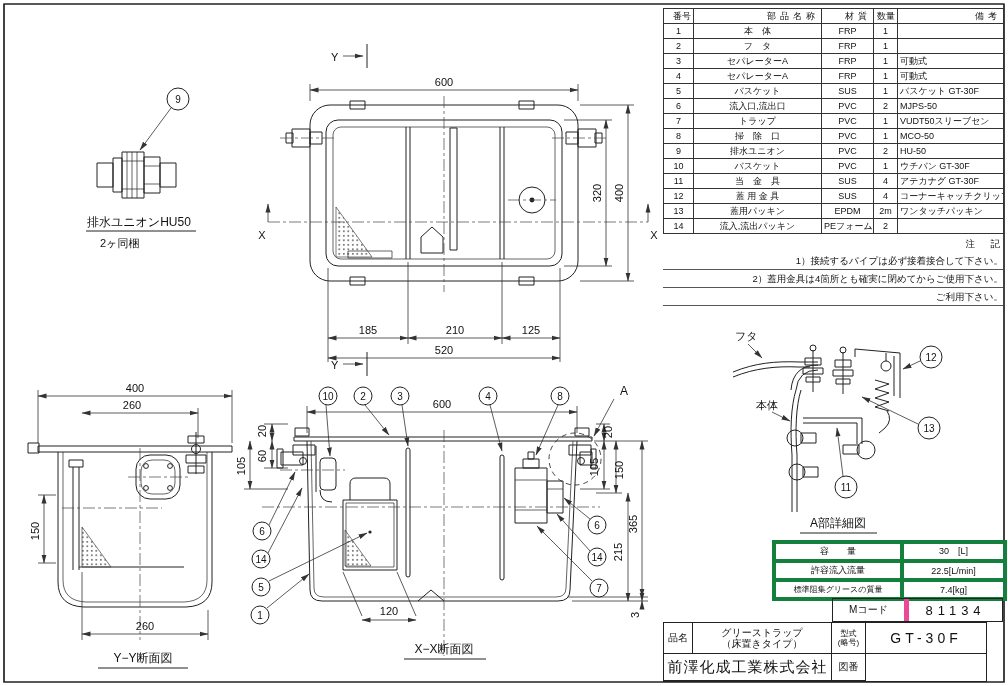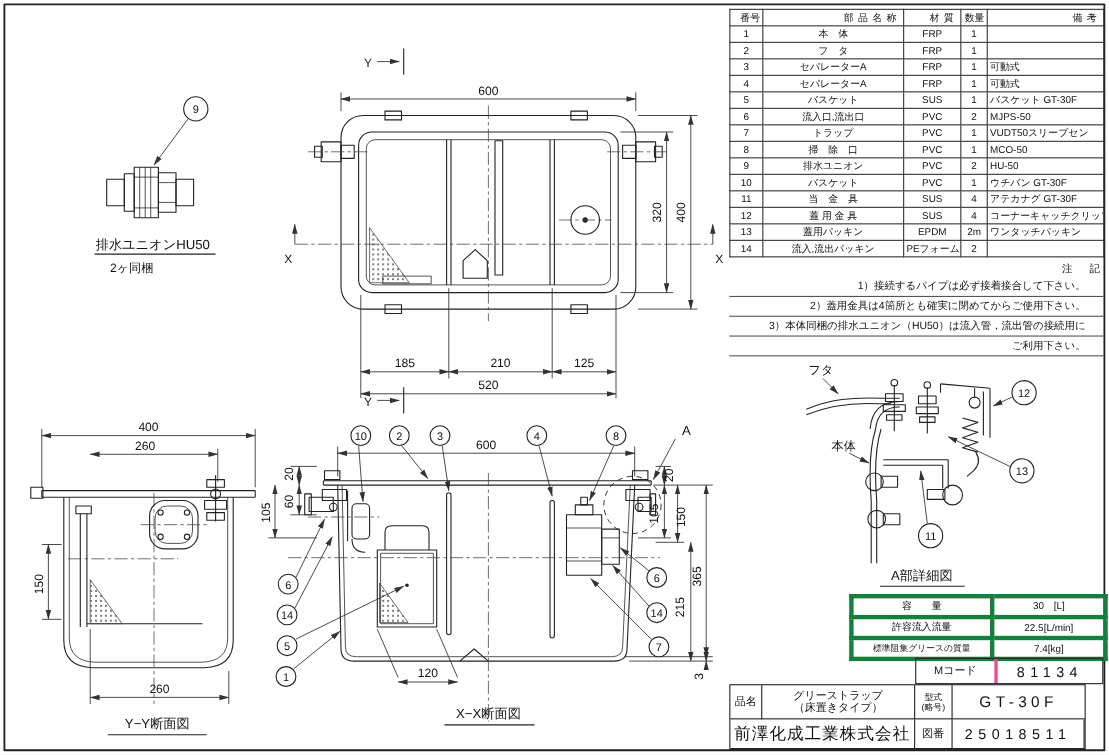--- a/index.html
+++ b/index.html
@@ -20,27 +20,27 @@
   
   .ov{position:absolute;box-sizing:border-box;}
   table.pt{border-collapse:collapse;table-layout:fixed;width:340px;}
   table.pt td,table.pt th{border:1px solid #333;padding:0 2px;height:14px;font-size:9px;
       font-weight:normal;overflow:hidden;white-space:nowrap;line-height:13px;}
   table.pt th{letter-spacing:4px;text-align:right;}
   .c{text-align:center;}  .l{text-align:left;}
   .rem{font-size:8px;}
   #notes{width:340px;font-size:9.5px;}
   #notes .nt{padding:2px 0 1px 6px;letter-spacing:3px;}
-  #notes .nl{border-bottom:1px solid #555;padding:2px 16px 2px 6px;height:13px;line-height:13px;
+  #notes .nl{border-bottom:1px solid #555;padding:2px 0 2px 6px;height:13px;line-height:13px;
       white-space:nowrap;overflow:hidden;}
   table.spec{border-collapse:collapse;table-layout:fixed;width:231px;}
   table.spec td{border:4px solid #15803d;height:15px;font-size:9px;text-align:center;
       padding:0 2px;white-space:nowrap;overflow:hidden;}
   #mcode{display:flex;border:1.5px solid #222;width:171px;height:24px;}
-  #mcode .lab{width:71px;border-right:3px solid #ec4899;font-size:10px;display:flex;
+  #mcode .lab{width:71px;border-right:5px solid #ec4899;font-size:10px;display:flex;
       align-items:center;justify-content:center;}
   #mcode .val{flex:1;font-size:13px;letter-spacing:5px;display:flex;align-items:center;justify-content:center;}
   #tblock{width:324px;height:60px;border:1.5px solid #222;display:grid;
       grid-template-columns:29px 139px 34px 1fr;grid-template-rows:31px 1fr;}
   #tblock>div{border-right:1px solid #222;border-bottom:1px solid #222;display:flex;
       flex-direction:column;align-items:center;justify-content:center;overflow:hidden;}
   #tblock>div:nth-child(4n){border-right:none;}
   .tb-sm{font-size:10px;}
   .tb-xs{font-size:8px;line-height:9px;}
   .pn{font-size:10px;line-height:11px;white-space:nowrap;font-family:Liberation Serif, serif;}
@@ -550,21 +550,20 @@
             <td class="l rem"></td>
           </tr>
     </tbody>
       </table>
   </div>
 
   <div id="notes" class="ov" style="left:663px;top:236px;text-align:right;">
     <div class="nt">注　記</div>
     <div class="nl">1）接続するパイプは必ず接着接合して下さい。</div>
     <div class="nl">2）蓋用金具は4箇所とも確実に閉めてからご使用下さい。</div>
-    <div class="nl">3）本体同梱の排水ユニオン（HU50）は流入管，流出管の接続用に</div>
     <div class="nl">　　ご利用下さい。</div>
   </div>
 
   <div class="ov" style="left:772px;top:540px;">
     <table class="spec">
       <colgroup>
           <col style="width:128px">
           <col style="width:103px">
         </colgroup>
       <tbody>
@@ -595,16 +594,15 @@
       <span class="pn">グリーストラップ</span>
       <span class="pn">（床置きタイプ）</span>
     </div>
     <div class="tb-xs">
       <span>型式</span>
       <span>(略号)</span>
     </div>
     <div class="model">GT-30F</div>
     <div class="comp">前澤化成工業株式会社</div>
     <div class="tb-sm">図番</div>
-    <div class="dwgno">25018511</div>
   </div>
 
 </div>
 
 </body></html>

